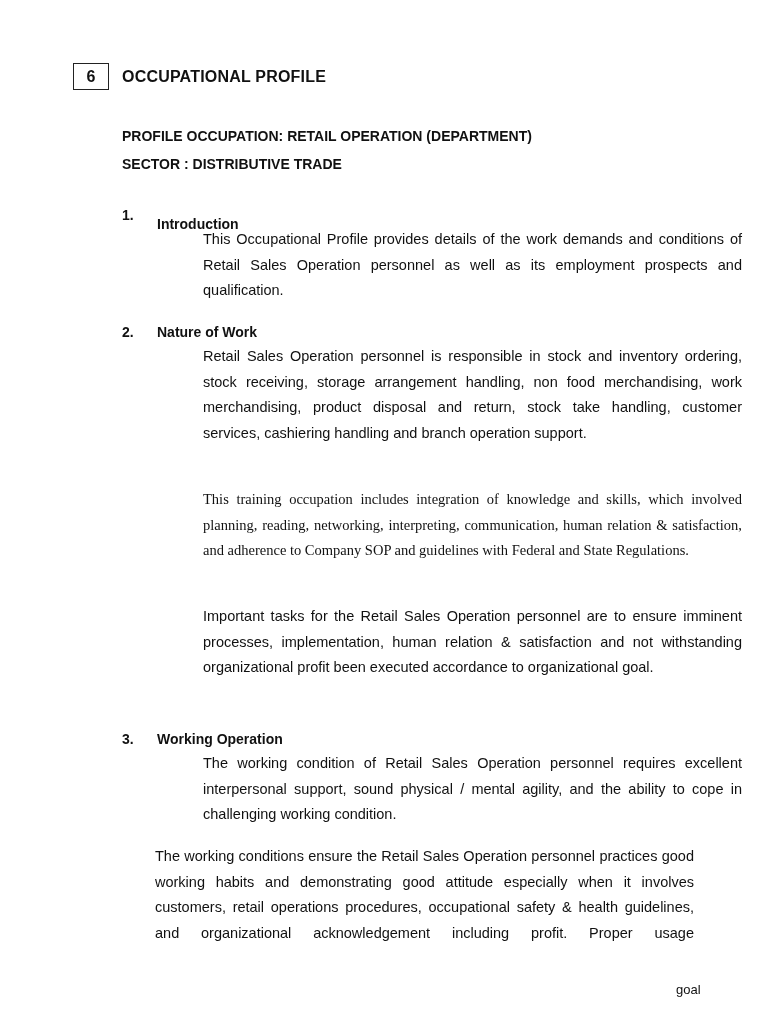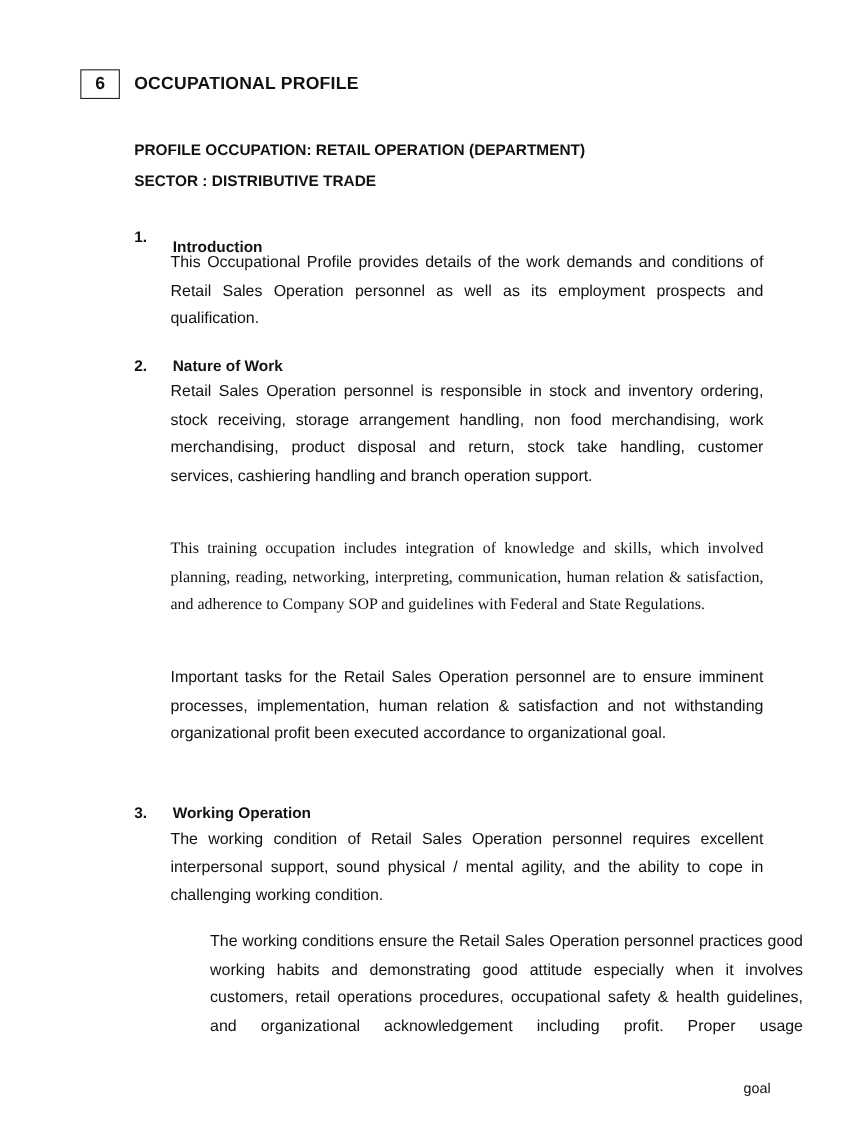--- a/index.html
+++ b/index.html
@@ -7,21 +7,21 @@
          font-family:"Liberation Sans", sans-serif; color:#111; }
   .chap-box { position:absolute; left:73px; top:63px; width:36px; height:27px;
               border:1px solid #222; box-sizing:border-box; text-align:center;
               font-weight:bold; font-size:16px; line-height:25px; }
   .chap-title { position:absolute; left:122px; top:68px; font-weight:bold; font-size:16px; letter-spacing:0.2px; }
   .sub { position:absolute; left:122px; font-weight:bold; font-size:14px; }
   .sec-num { position:absolute; left:122px; font-weight:bold; font-size:14px; }
   .sec-title { position:absolute; left:157px; font-weight:bold; font-size:14px; }
   .para { position:absolute; left:155px; width:539px; font-size:14.5px; line-height:25.5px;
           text-align:justify; }
-  .para.last-left { text-align-last:left; }
+  .para.last-left { text-align-last:left;margin-left:48px; }
   .page-num { position:absolute; left:676px; top:982px; font-size:13px; }
 </style>
 </head>
 <body>
 
 <div class="chap-box">6</div>
 <div class="chap-title">OCCUPATIONAL PROFILE</div>
 
 <div class="sub" style="top:128px;">PROFILE OCCUPATION: RETAIL OPERATION (DEPARTMENT)</div>
 <div class="sub" style="top:156px;">SECTOR : DISTRIBUTIVE TRADE</div>
@@ -32,15 +32,15 @@
 
 <div class="sec-num" style="top:324px;">2.</div>
 <div class="sec-title" style="top:324px;text-align:right;">Nature of Work</div>
 <div class="para last-left" style="top:344px;">Retail Sales Operation personnel is responsible in stock and inventory ordering, stock receiving, storage arrangement handling, non food merchandising, work merchandising, product disposal and return, stock take handling, customer services, cashiering handling and branch operation support.</div>
 <div class="para last-left" style="top:487px;font-family:Liberation Serif, serif;">This training occupation includes integration of knowledge and skills, which involved planning, reading, networking, interpreting, communication, human relation &amp; satisfaction, and adherence to Company SOP and guidelines with Federal and State Regulations.</div>
 <div class="para last-left" style="top:604px;">Important tasks for the Retail Sales Operation personnel are to ensure imminent processes, implementation, human relation &amp; satisfaction and not withstanding organizational profit been executed accordance to organizational goal.</div>
 
 <div class="sec-num" style="top:731px;">3.</div>
 <div class="sec-title" style="top:731px;">Working Operation</div>
 <div class="para last-left" style="top:751px;">The working condition of Retail Sales Operation personnel requires excellent interpersonal support, sound physical / mental agility, and the ability to cope in challenging working condition.</div>
-<div class="para" style="top:844px; text-align-last:justify;margin-left:36px;">The working conditions ensure the Retail Sales Operation personnel practices good working habits and demonstrating good attitude especially when it involves customers, retail operations procedures, occupational safety &amp; health guidelines, and organizational acknowledgement including profit. Proper usage</div>
+<div class="para" style="top:844px; text-align-last:justify;">The working conditions ensure the Retail Sales Operation personnel practices good working habits and demonstrating good attitude especially when it involves customers, retail operations procedures, occupational safety &amp; health guidelines, and organizational acknowledgement including profit. Proper usage</div>
 
 <div class="page-num">goal</div>
 
 </body></html>

